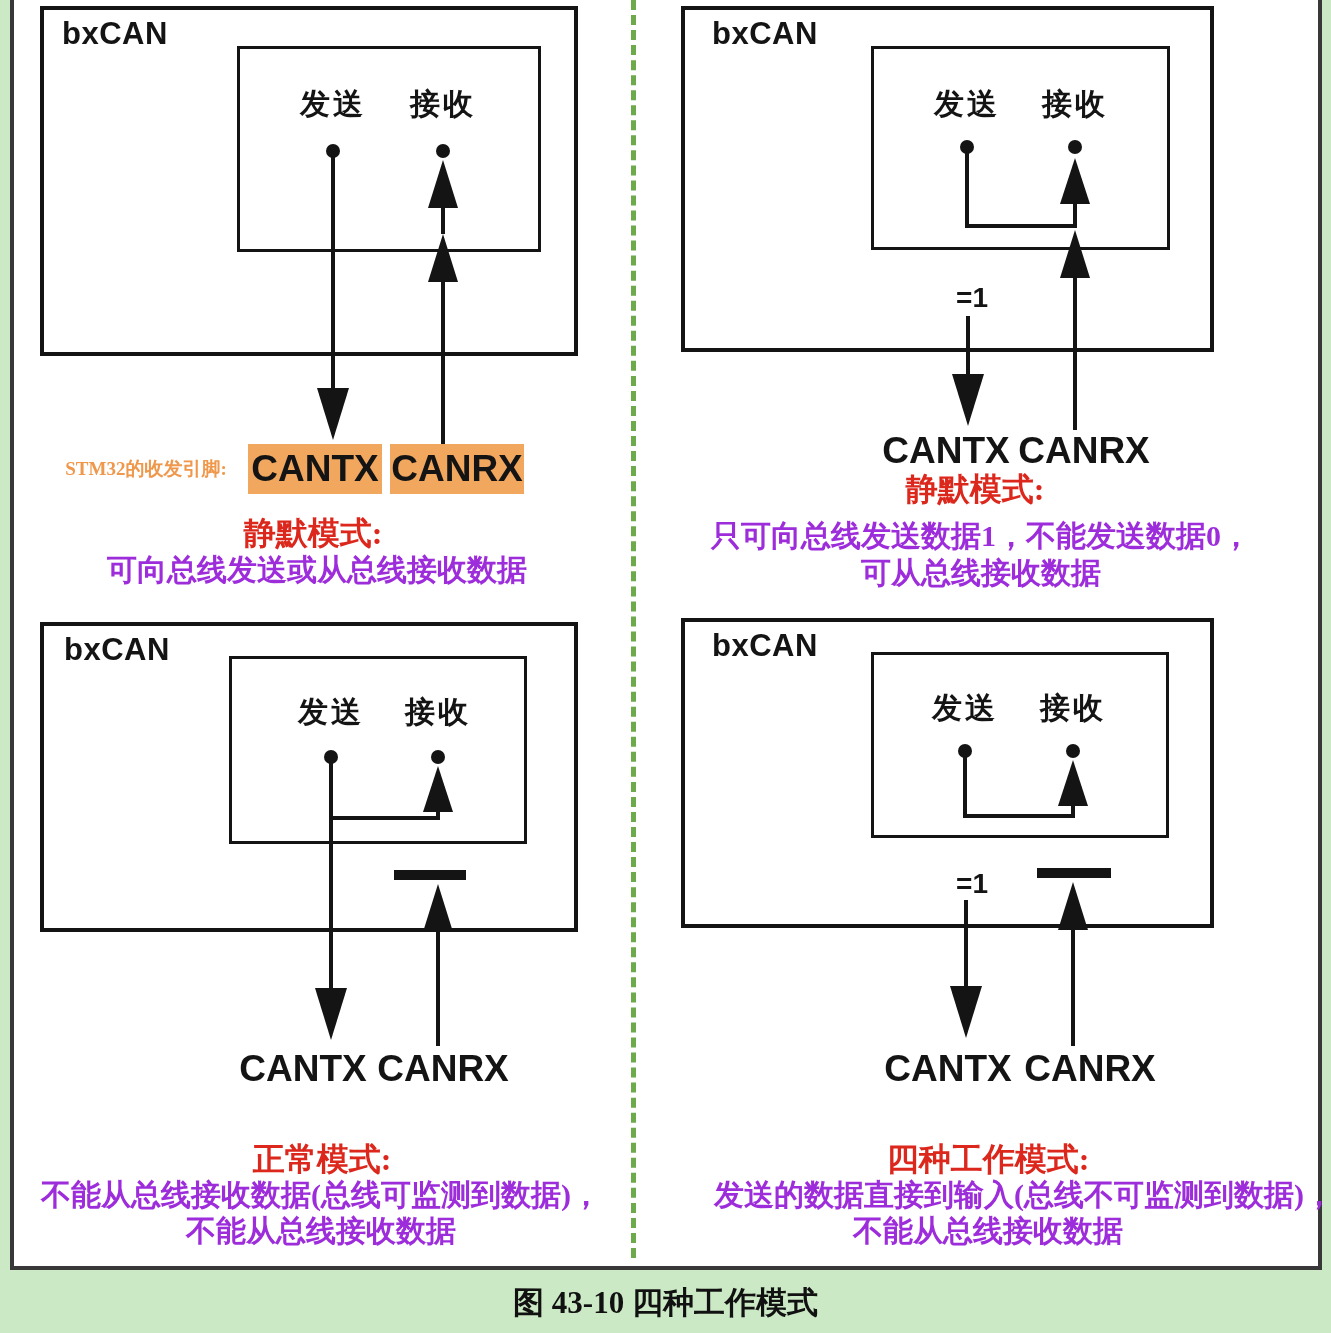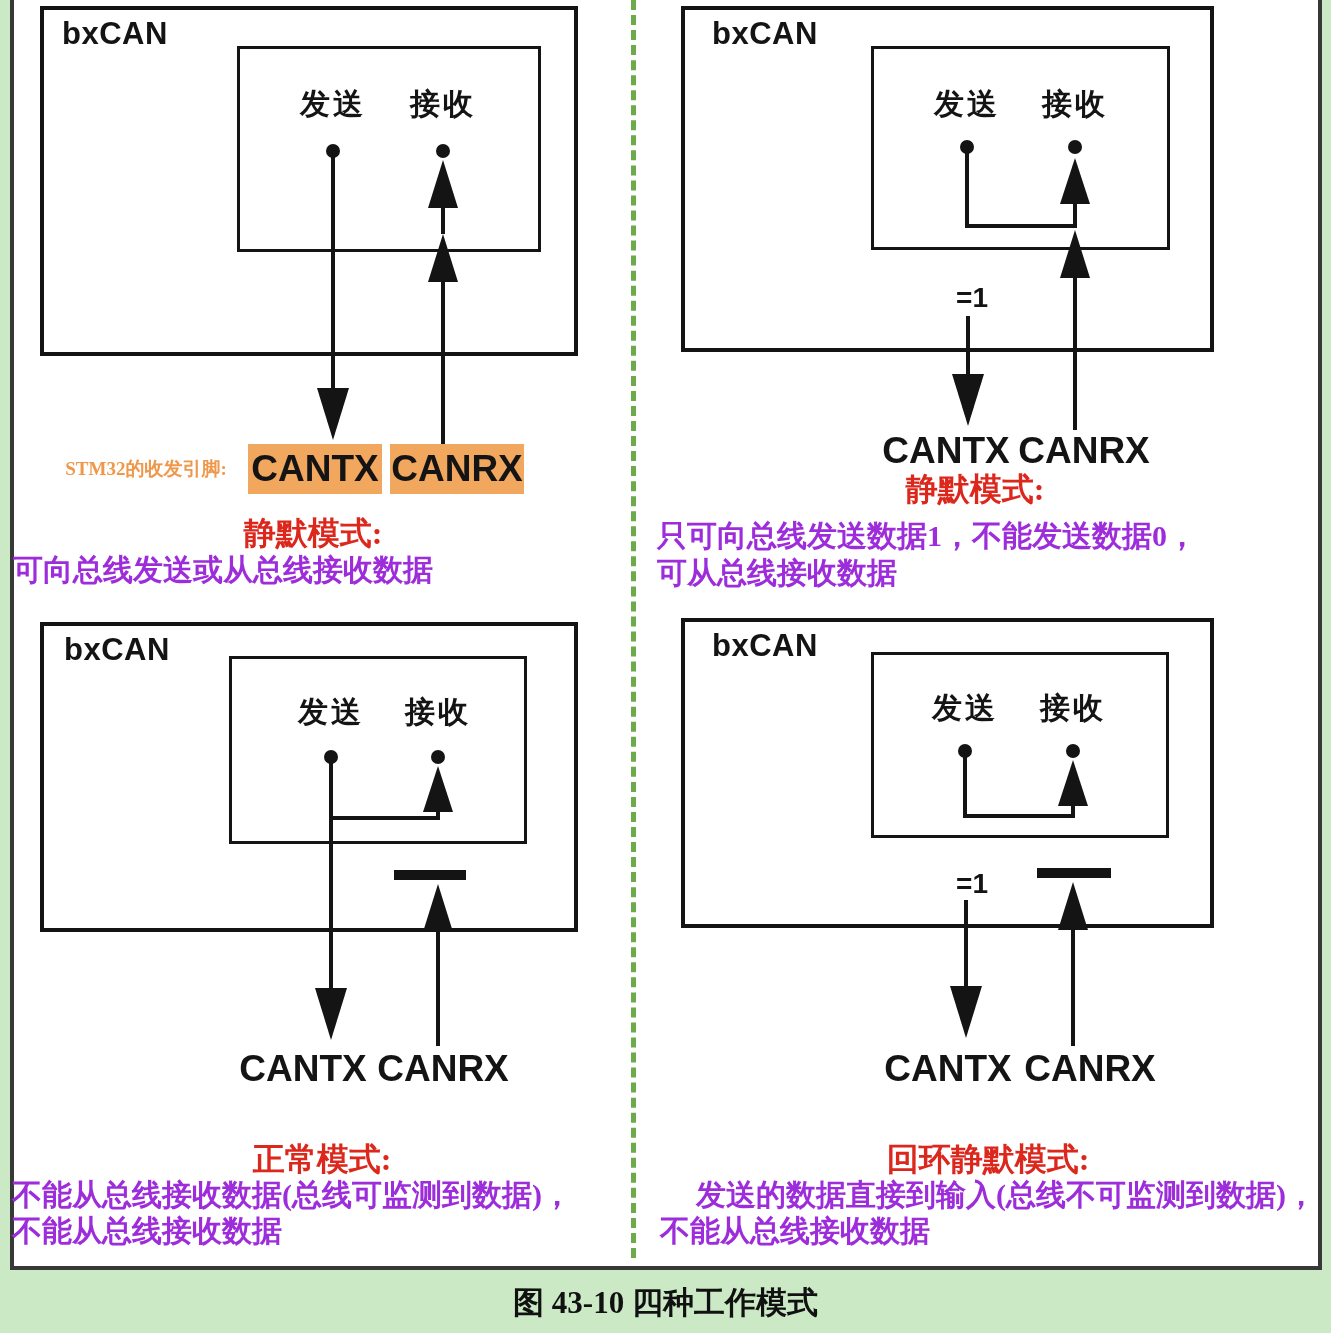--- a/index.html
+++ b/index.html
@@ -56,21 +56,21 @@
   .pinnote{
     position:absolute;font-weight:bold;font-size:19px;color:var(--note);
     text-align:center;font-family:"Liberation Serif",serif;
   }
   .mtitle{
     position:absolute;font-weight:bold;font-size:32px;color:var(--red);
     text-align:center;font-family:"Liberation Serif",serif;
   }
   .mdesc{
     position:absolute;font-weight:bold;font-size:30px;color:var(--purple);
-    text-align:left;font-family:"Liberation Serif",serif;white-space:nowrap;
+    text-align:center;font-family:"Liberation Serif",serif;white-space:nowrap;
   }
   .gate{
     position:absolute;font-weight:600;font-size:28px;color:var(--ink);
     text-align:center;font-family:"Liberation Sans",sans-serif;
   }
   .caption{
     position:absolute;left:0;top:1282px;width:1331px;text-align:center;
     font-weight:bold;font-size:31px;color:#111;
     font-family:"Liberation Serif",serif;
   }
@@ -162,18 +162,18 @@
   <div class="au au46" style="left:1058px;top:760px"></div>
   <div class="vl" style="left:1071px;top:804px;height:12px"></div>
   <div class="gate" style="left:940px;top:868px;width:64px">=1</div>
   <div class="vl" style="left:964px;top:900px;height:86px"></div>
   <div class="ad" style="left:950px;top:986px"></div>
   <div class="bar" style="left:1037px;top:868px;width:74px"></div>
   <div class="au" style="left:1058px;top:882px"></div>
   <div class="vl" style="left:1071px;top:928px;height:118px"></div>
   <div class="pin" style="left:878px;top:1048px;width:140px">CANTX</div>
   <div class="pin" style="left:1020px;top:1048px;width:140px">CANRX</div>
-  <div class="mtitle" style="left:738px;top:1138px;width:500px">回环静默模式:</div>
+  <div class="mtitle" style="left:738px;top:1138px;width:500px">四种工作模式:</div>
   <div class="mdesc" style="left:696px;top:1175px;width:656px">发送的数据直接到输入(总线不可监测到数据)，</div>
   <div class="mdesc" style="left:660px;top:1211px;width:656px">不能从总线接收数据</div>
 </section>
 
 <div class="caption">图 43-10 四种工作模式</div>
 
 </body></html>

